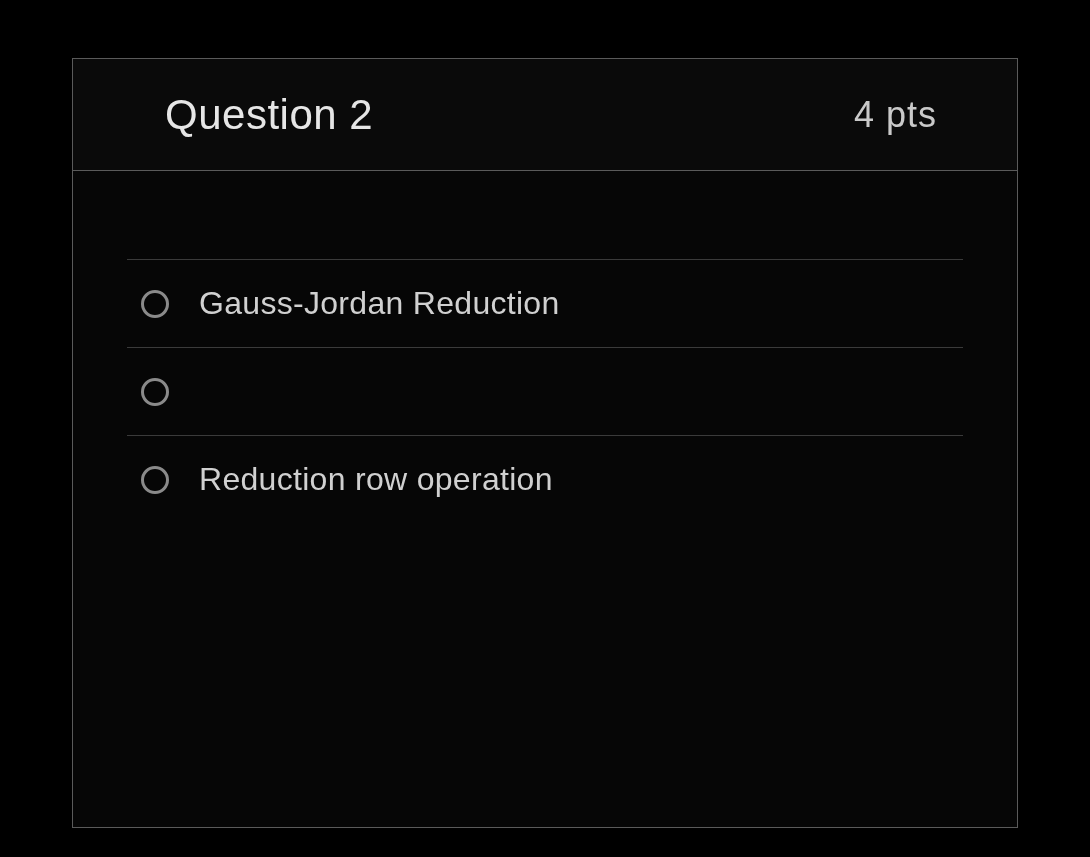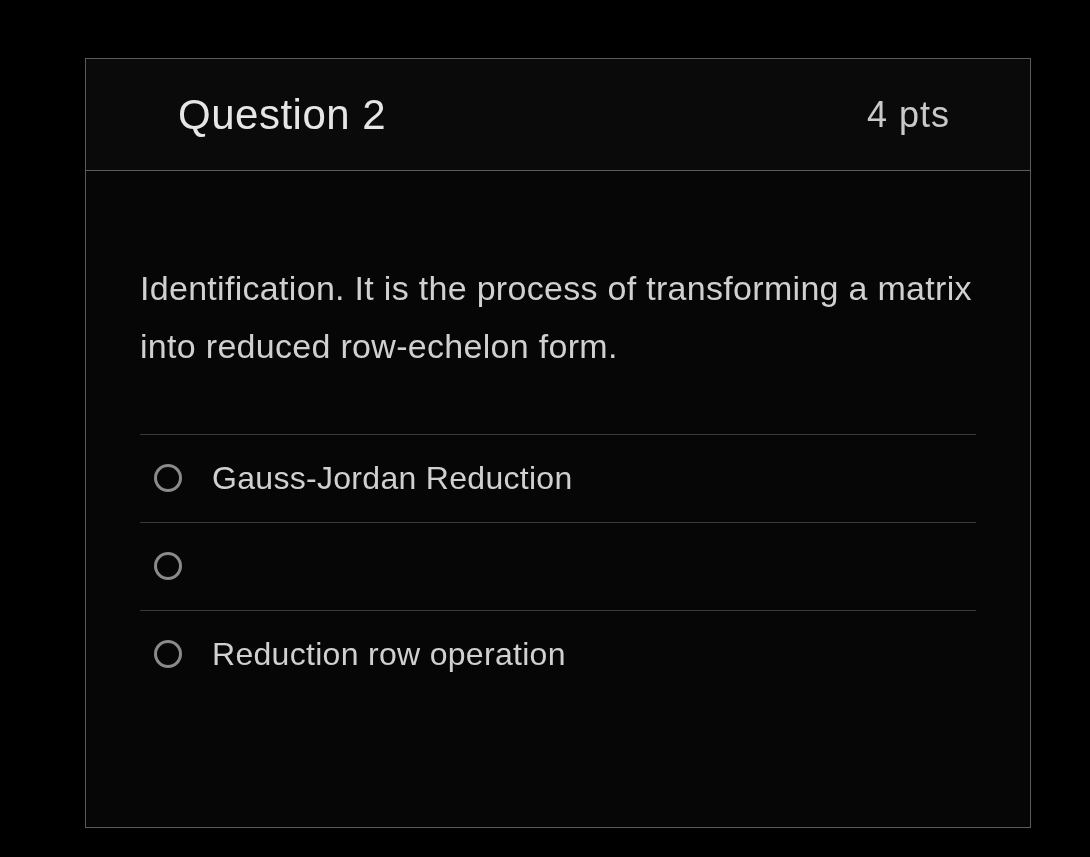--- a/index.html
+++ b/index.html
@@ -12,21 +12,20 @@
     overflow: hidden;
   }
   .card {
     position: absolute;
     left: 72px;
     top: 58px;
     width: 946px;
     height: 770px;
     border: 1px solid #5a5a5a;
     background: #060606;
-    margin-left: 13px;
   }
   .card-header {
     height: 112px;
     border-bottom: 1px solid #5a5a5a;
     display: flex;
     align-items: center;
     justify-content: space-between;
     padding: 0 80px 0 92px;
     background: #0a0a0a;
   }
@@ -80,21 +79,20 @@
 </style>
 </head>
 <body>
 
 <div class="card">
   <div class="card-header">
     <div class="q-title">Question 2</div>
     <div class="q-points">4 pts</div>
   </div>
   <div class="card-body">
-    <div class="prompt">Identification. It is the process of transforming a matrix into reduced row-echelon form.</div>
     <div class="options">
       <div class="option">
         <span class="radio"></span>
         <span class="opt-label">Gauss-Jordan Reduction</span>
       </div>
       <div class="option">
         <span class="radio"></span>
       </div>
       <div class="option">
         <span class="radio"></span>

